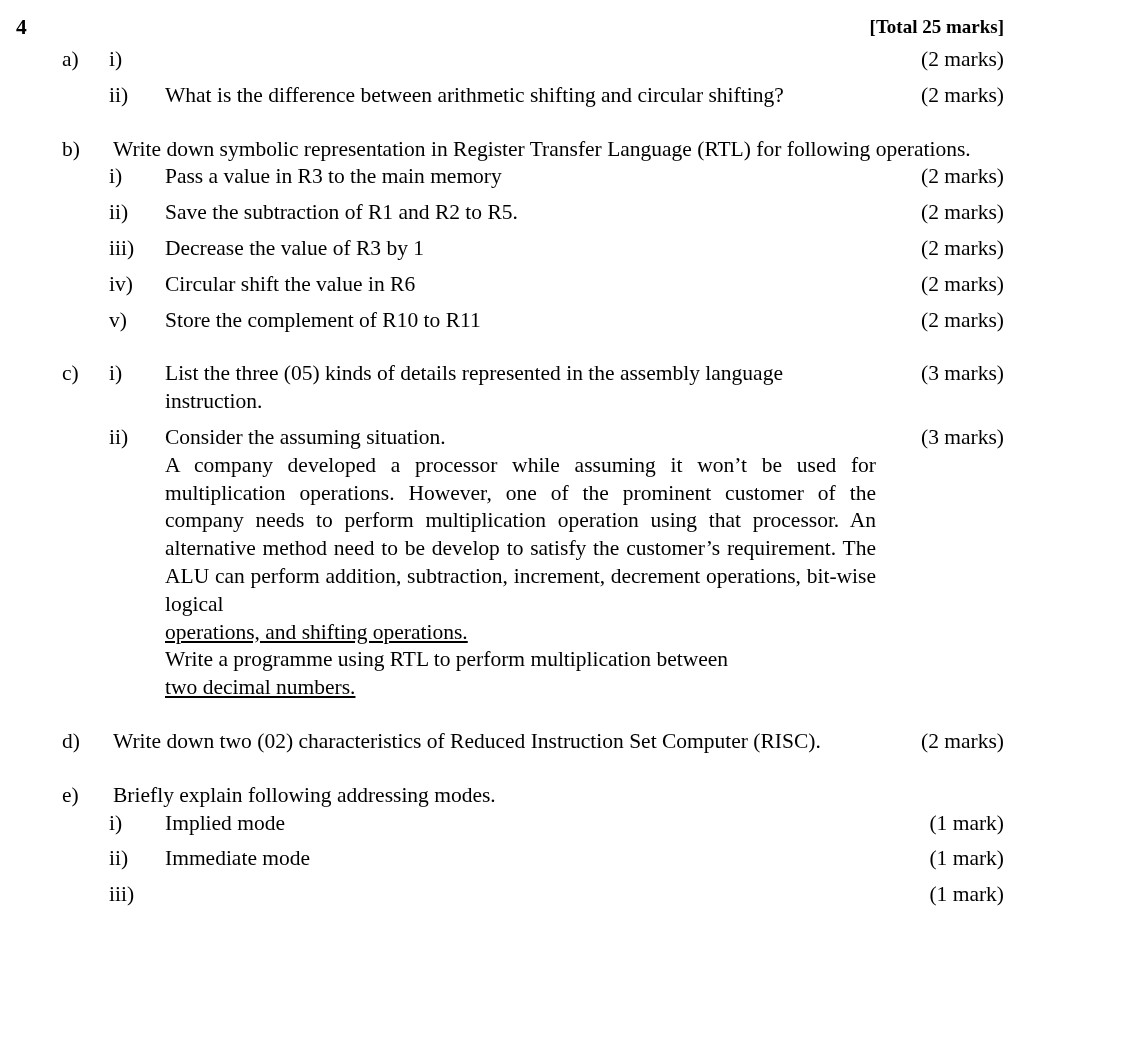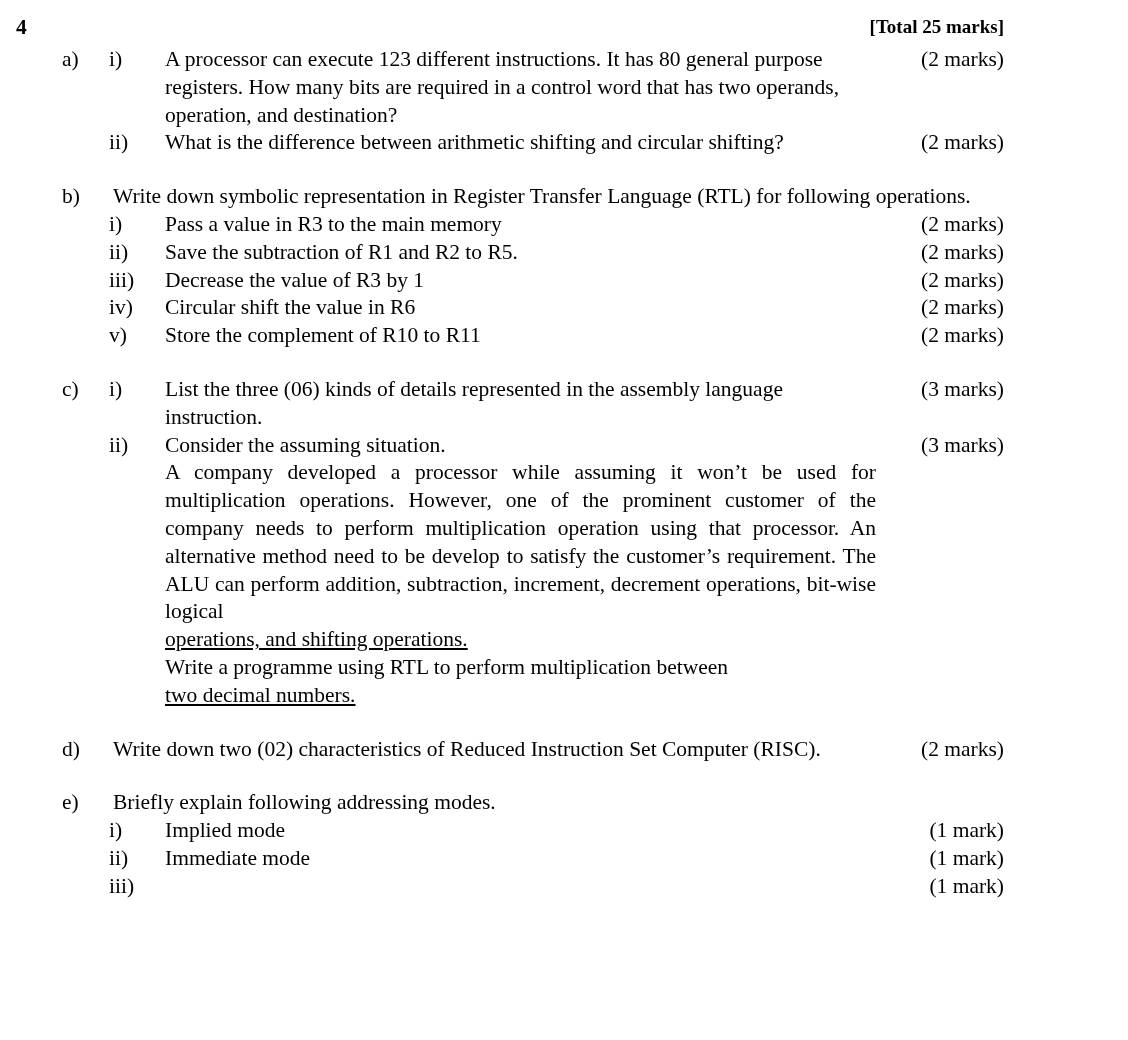--- a/index.html
+++ b/index.html
@@ -107,40 +107,39 @@
   
   .marks {
     position: absolute;
     top: 0;
     right: 124px;
     white-space: nowrap;
     text-align: right;
   }
 
   .tight > .ritem + .ritem {
-    margin-top: 0;
+    margin-top: 8px;
   }
 </style>
 </head>
 <body>
 
 <div class="page">
 
   <div class="qhead">
     <div class="qnum">4</div>
     <div class="total-marks">[Total 25 marks]</div>
   </div>
 
   <div class="part" style="margin-top:0;">
     <div class="letter">a)</div>
     <div class="roman-list tight">
 
       <div class="ritem">
         <span class="rnum">i)</span>
-        <div class="rtext">A processor can execute 123 different instructions. It has 80 general purpose registers. How many bits are required in a control word that has two operands, operation, and destination?</div>
         <span class="marks">(2 marks)</span>
       </div>
 
       <div class="ritem">
         <span class="rnum">ii)</span>
         <div class="rtext">What is the difference between arithmetic shifting and circular shifting?</div>
         <span class="marks">(2 marks)</span>
       </div>
 
     </div>
@@ -183,21 +182,21 @@
 
     </div>
   </div>
 
   <div class="part">
     <div class="letter">c)</div>
     <div class="roman-list tight">
 
       <div class="ritem">
         <span class="rnum">i)</span>
-        <div class="rtext">List the three (06) kinds of details represented in the assembly language instruction.</div>
+        <div class="rtext">List the three (05) kinds of details represented in the assembly language instruction.</div>
         <span class="marks">(3 marks)</span>
       </div>
 
       <div class="ritem">
         <span class="rnum">ii)</span>
         <div class="rtext">Consider the assuming situation.</div>
         <span class="marks">(3 marks)</span>
         <div class="rtext justify">
           <span>A company developed a processor while assuming it won’t be used for multiplication operations. However, one of the prominent customer of the company needs to perform multiplication operation using that processor.  An alternative method need to be develop to satisfy the customer’s requirement. The ALU can perform addition, subtraction, increment, decrement operations, bit-wise logical</span>
           <div class="lastline">operations, and shifting operations.</div>

